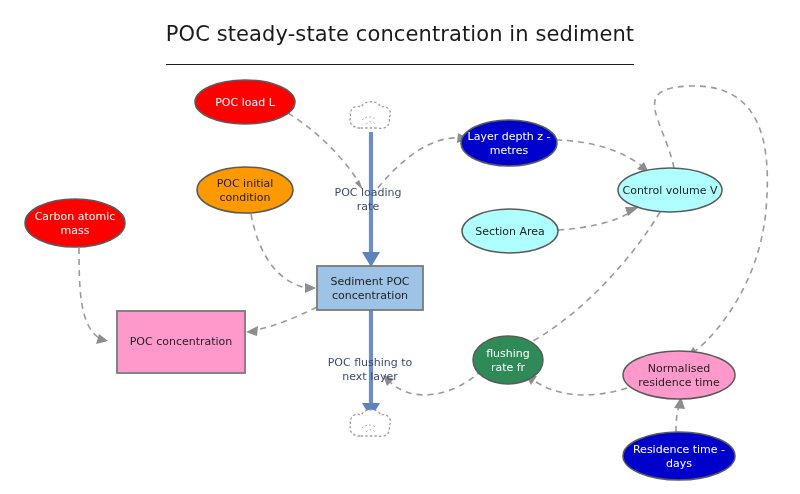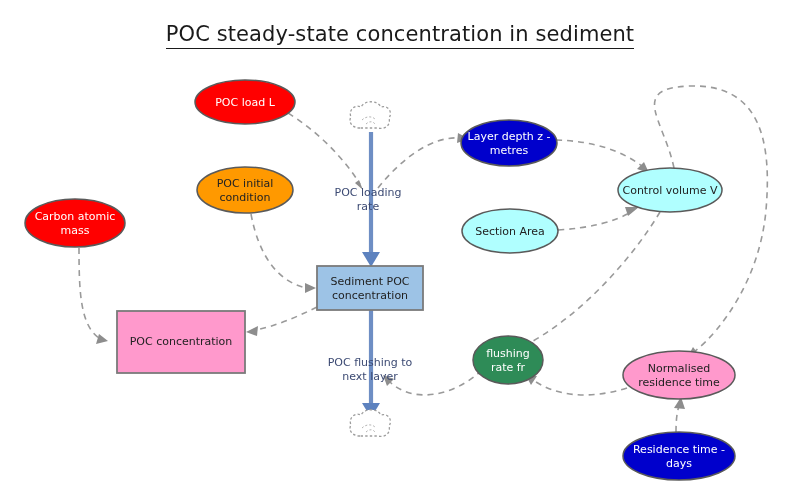--- a/index.html
+++ b/index.html
@@ -26,21 +26,21 @@
     top: 22px;
     width: 800px;
     text-align: center;
     font-family: "DejaVu Sans", sans-serif;
     font-size: 21px;
     color: #1a1a1a;
     letter-spacing: 0.1px;
   }
   #title span.tt {
     border-bottom: 1.6px solid #1a1a1a;
-    padding-bottom: 2px;
+    padding-bottom: 18px;
   }
   svg#canvas {
     position: absolute;
     left: 0;
     top: 0;
     width: 800px;
     height: 494px;
   }
   .edge {
     fill: none;

